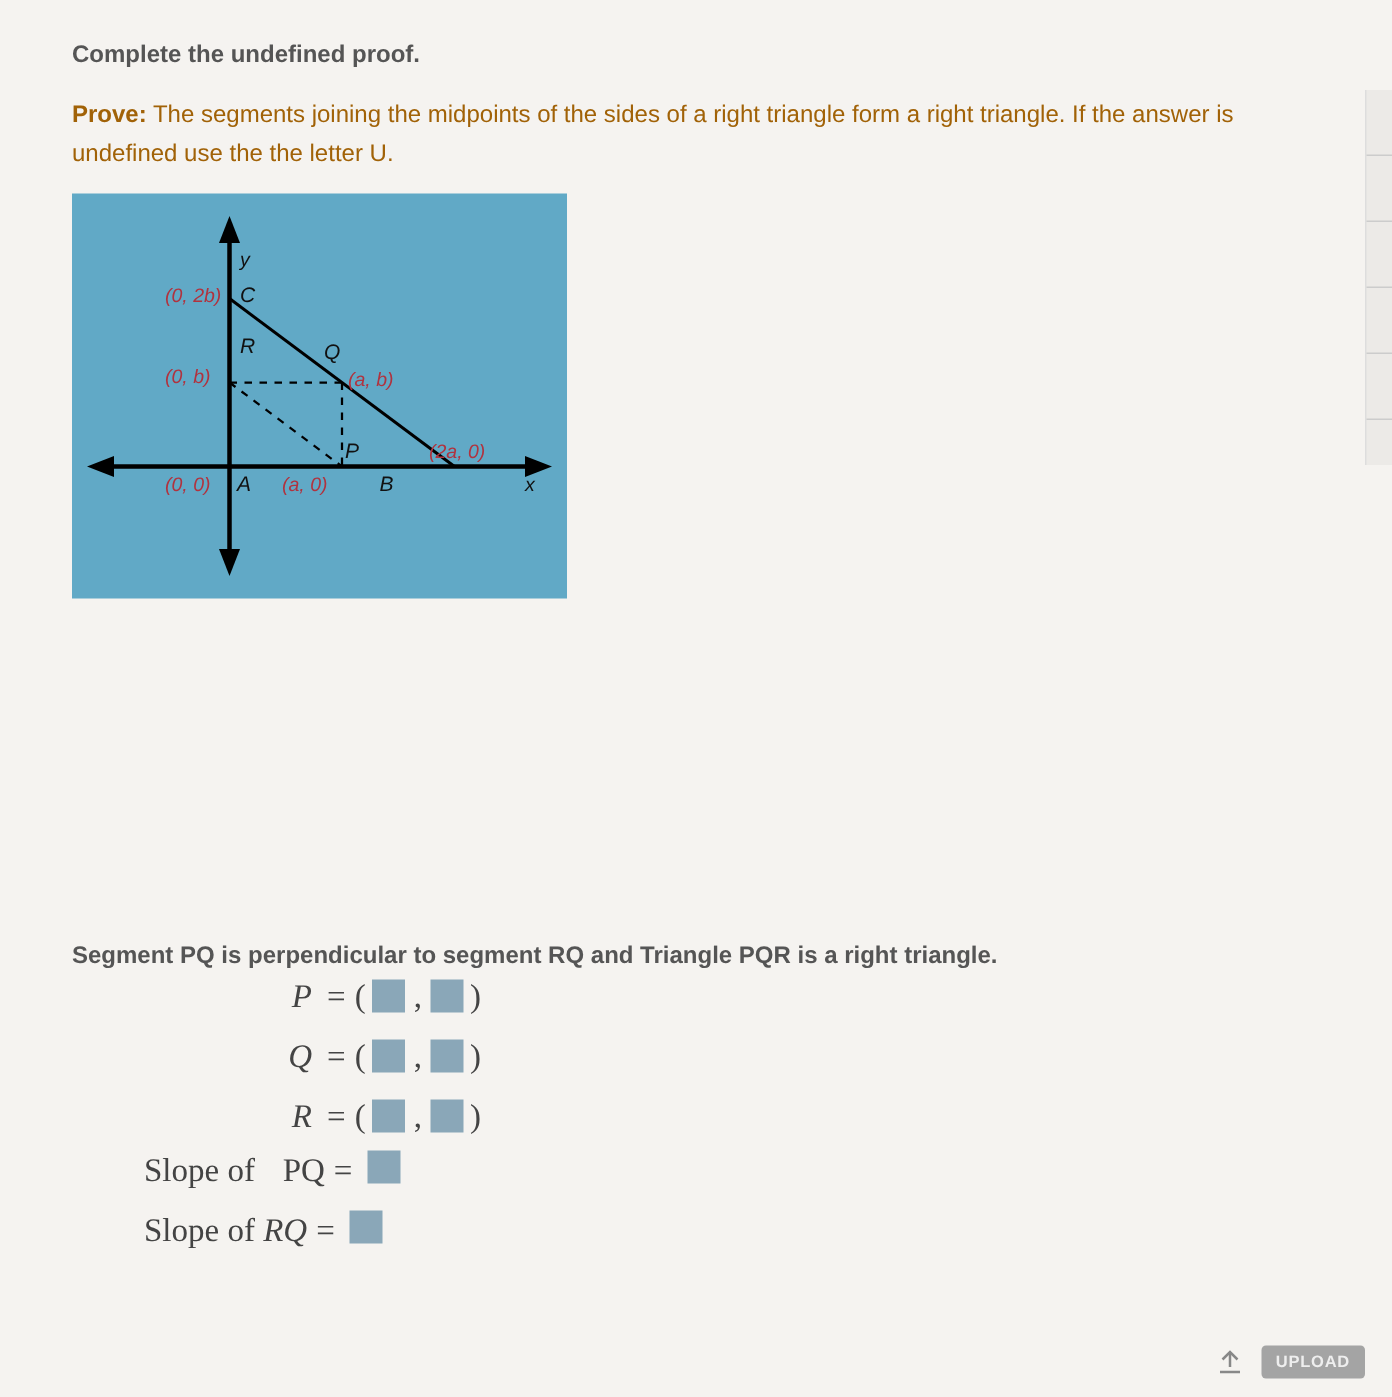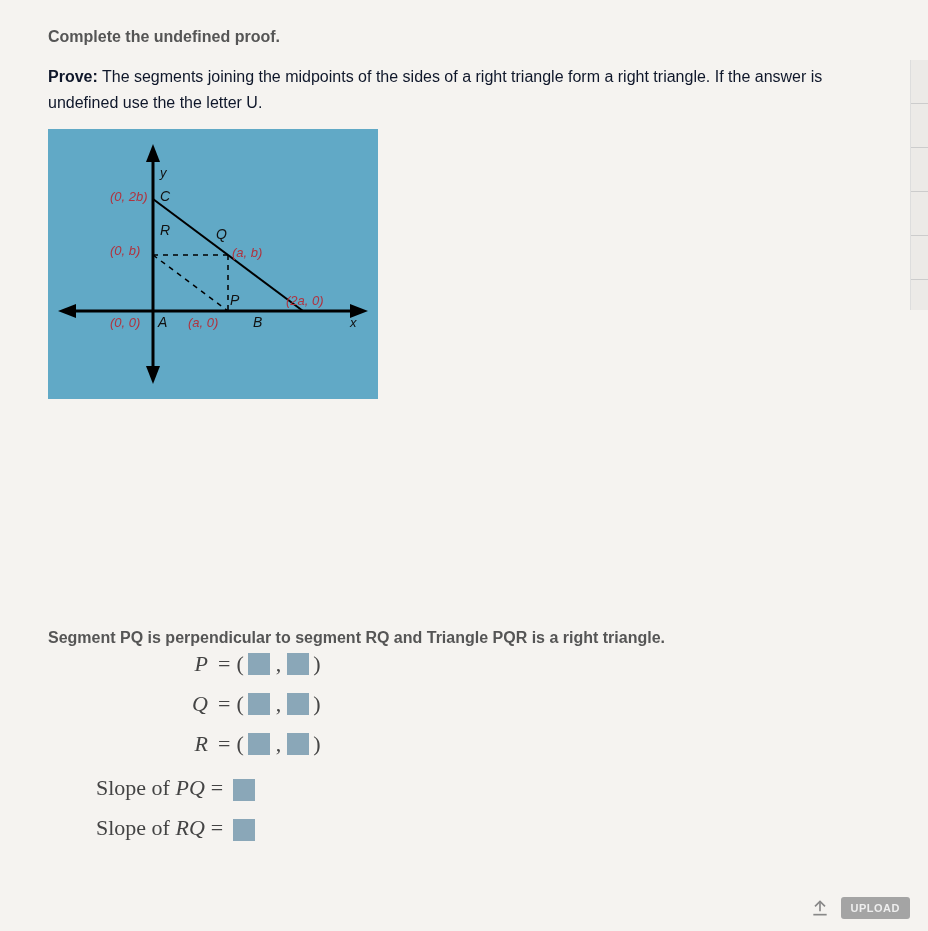--- a/index.html
+++ b/index.html
@@ -15,21 +15,21 @@
     padding: 28px 48px 20px 48px;
   }
   .heading {
     font-weight: bold;
     font-size: 16px;
     color: #555;
     margin-bottom: 18px;
   }
   .prove {
     font-size: 16px;
-    color: #0f172a;
+    color: #a16207;
     margin-bottom: 4px;
     line-height: 1.6;
   }
   .prove .label { font-weight: bold; }
   .figure-wrap {
     margin-top: 14px;
     width: 330px;
     height: 270px;
     background: #61a9c6;
     position: relative;
@@ -71,21 +71,21 @@
   }
   .comma { font-style: normal; margin: 0 2px; }
   .slopes {
     margin-left: 0;
     font-family: "Times New Roman", serif;
     font-size: 22px;
     color: #444;
   }
   .slope-row {
     display:flex;
-    align-items:flex-end;
+    align-items:flex-start;
     margin-bottom:6px;
     height:34px;
   }
   .upload-area {
     position: absolute;
     right: 18px;
     bottom: 12px;
     display: flex;
     align-items: flex-start;
     gap: 10px;
@@ -185,21 +185,21 @@
       <span class="blank"></span>
       <span class="comma">,</span>
       <span class="blank"></span>
       <span class="paren">)</span>
     </div>
   </div>
 
   <div class="slopes">
     <div class="slope-row" style="margin-left:48px;">
       <span style="font-style:normal;">Slope of&nbsp;</span>
-        <span style="font-style:italic;">PQ</span>
+        <span style="margin-left:13px;">PQ</span>
       <span class="eq">=</span>
       <span class="blank"></span>
     </div>
     <div class="slope-row" style="margin-left:48px;">
       <span style="font-style:normal;">Slope of&nbsp;</span>
         <span style="font-style:italic;">RQ</span>
       <span class="eq">=</span>
       <span class="blank"></span>
     </div>
   </div>

